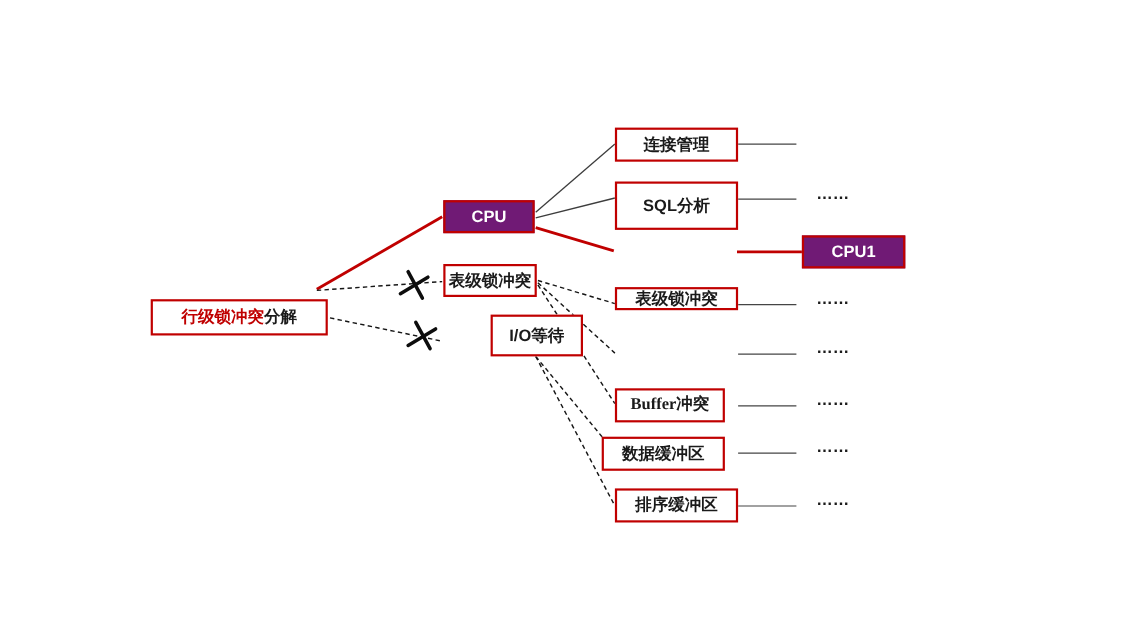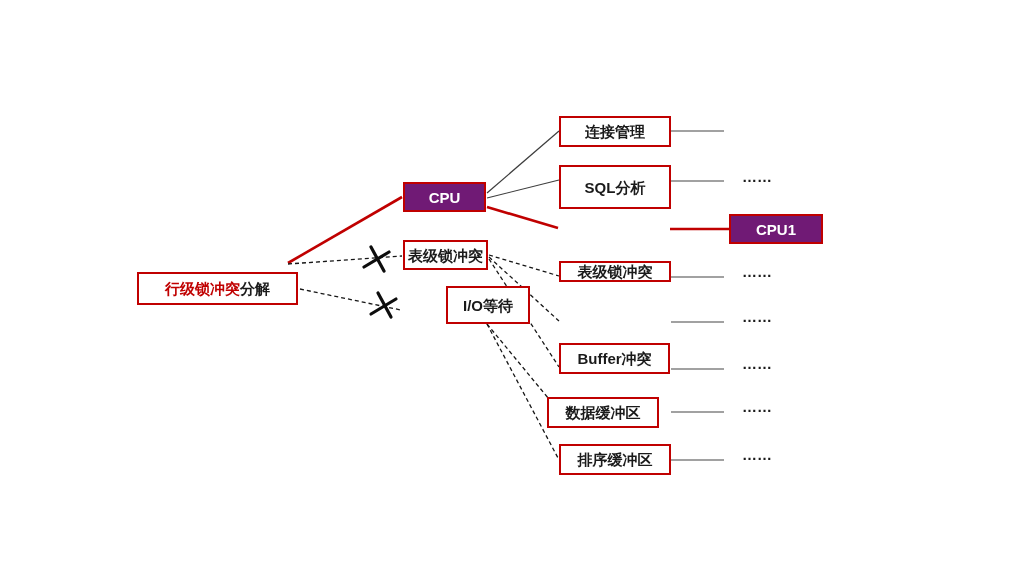--- a/index.html
+++ b/index.html
@@ -22,21 +22,21 @@
   
   #b-root {left:137px;top:272px;width:161px;height:33px;}
   #b-cpu  {left:403px;top:182px;width:83px;height:30px;}
   #b-conc {left:403px;top:240px;width:85px;height:30px;}
   #b-io   {left:402px;top:286px;width:84px;height:38px;margin-left:44px;}
   #b-conn {left:559px;top:116px;width:112px;height:31px;}
   #b-parse{left:559px;top:165px;width:112px;height:44px;}
   #b-exec {left:558px;top:213px;width:112px;height:32px;}
   #b-tlock{left:559px;top:261px;width:112px;height:21px;}
   #b-rlock{left:559px;top:307px;width:112px;height:31px;}
-  #b-buf  {left:559px;top:343px;width:111px;height:31px;}
+  #b-buf  {left:559px;top:353px;width:100px;height:31px;font-family:Liberation Serif, serif;}
   #b-dbuf {left:547px;top:397px;width:112px;height:31px;}
   #b-sbuf {left:559px;top:444px;width:112px;height:31px;text-align:center;}
   #b-cpu1 {left:729px;top:214px;width:94px;height:30px;}
   #e-parse{left:742px;top:169px;}
   #e-tlock{left:742px;top:264px;}
   #e-rlock{left:742px;top:309px;}
   #e-buf  {left:742px;top:356px;}
   #e-dbuf {left:742px;top:399px;}
   #e-sbuf {left:742px;top:447px;}
   

